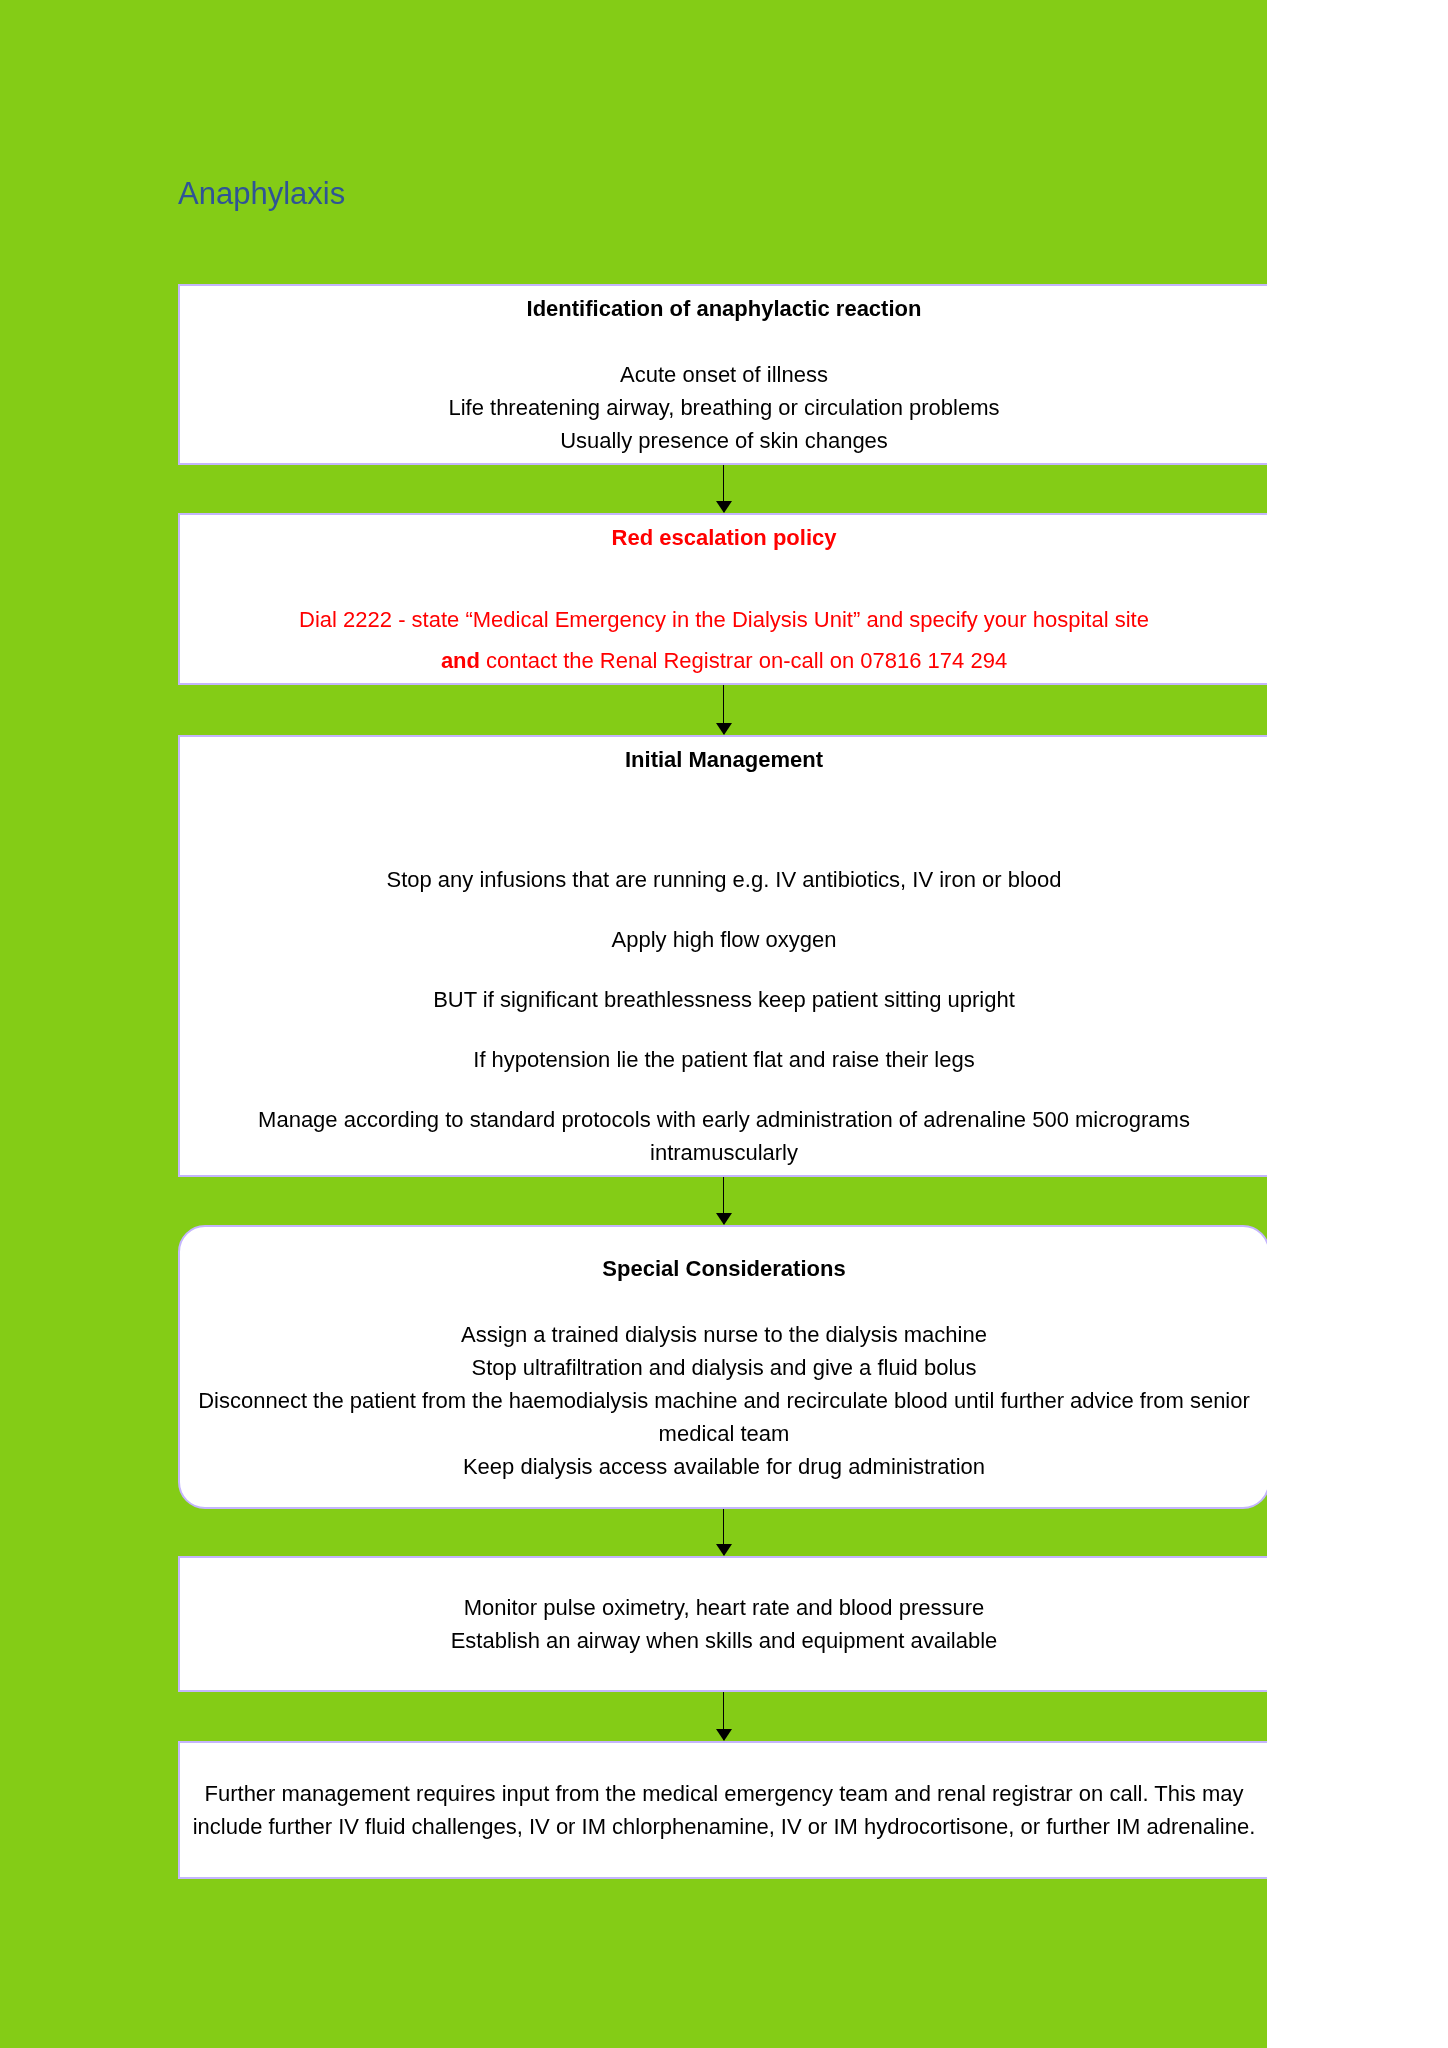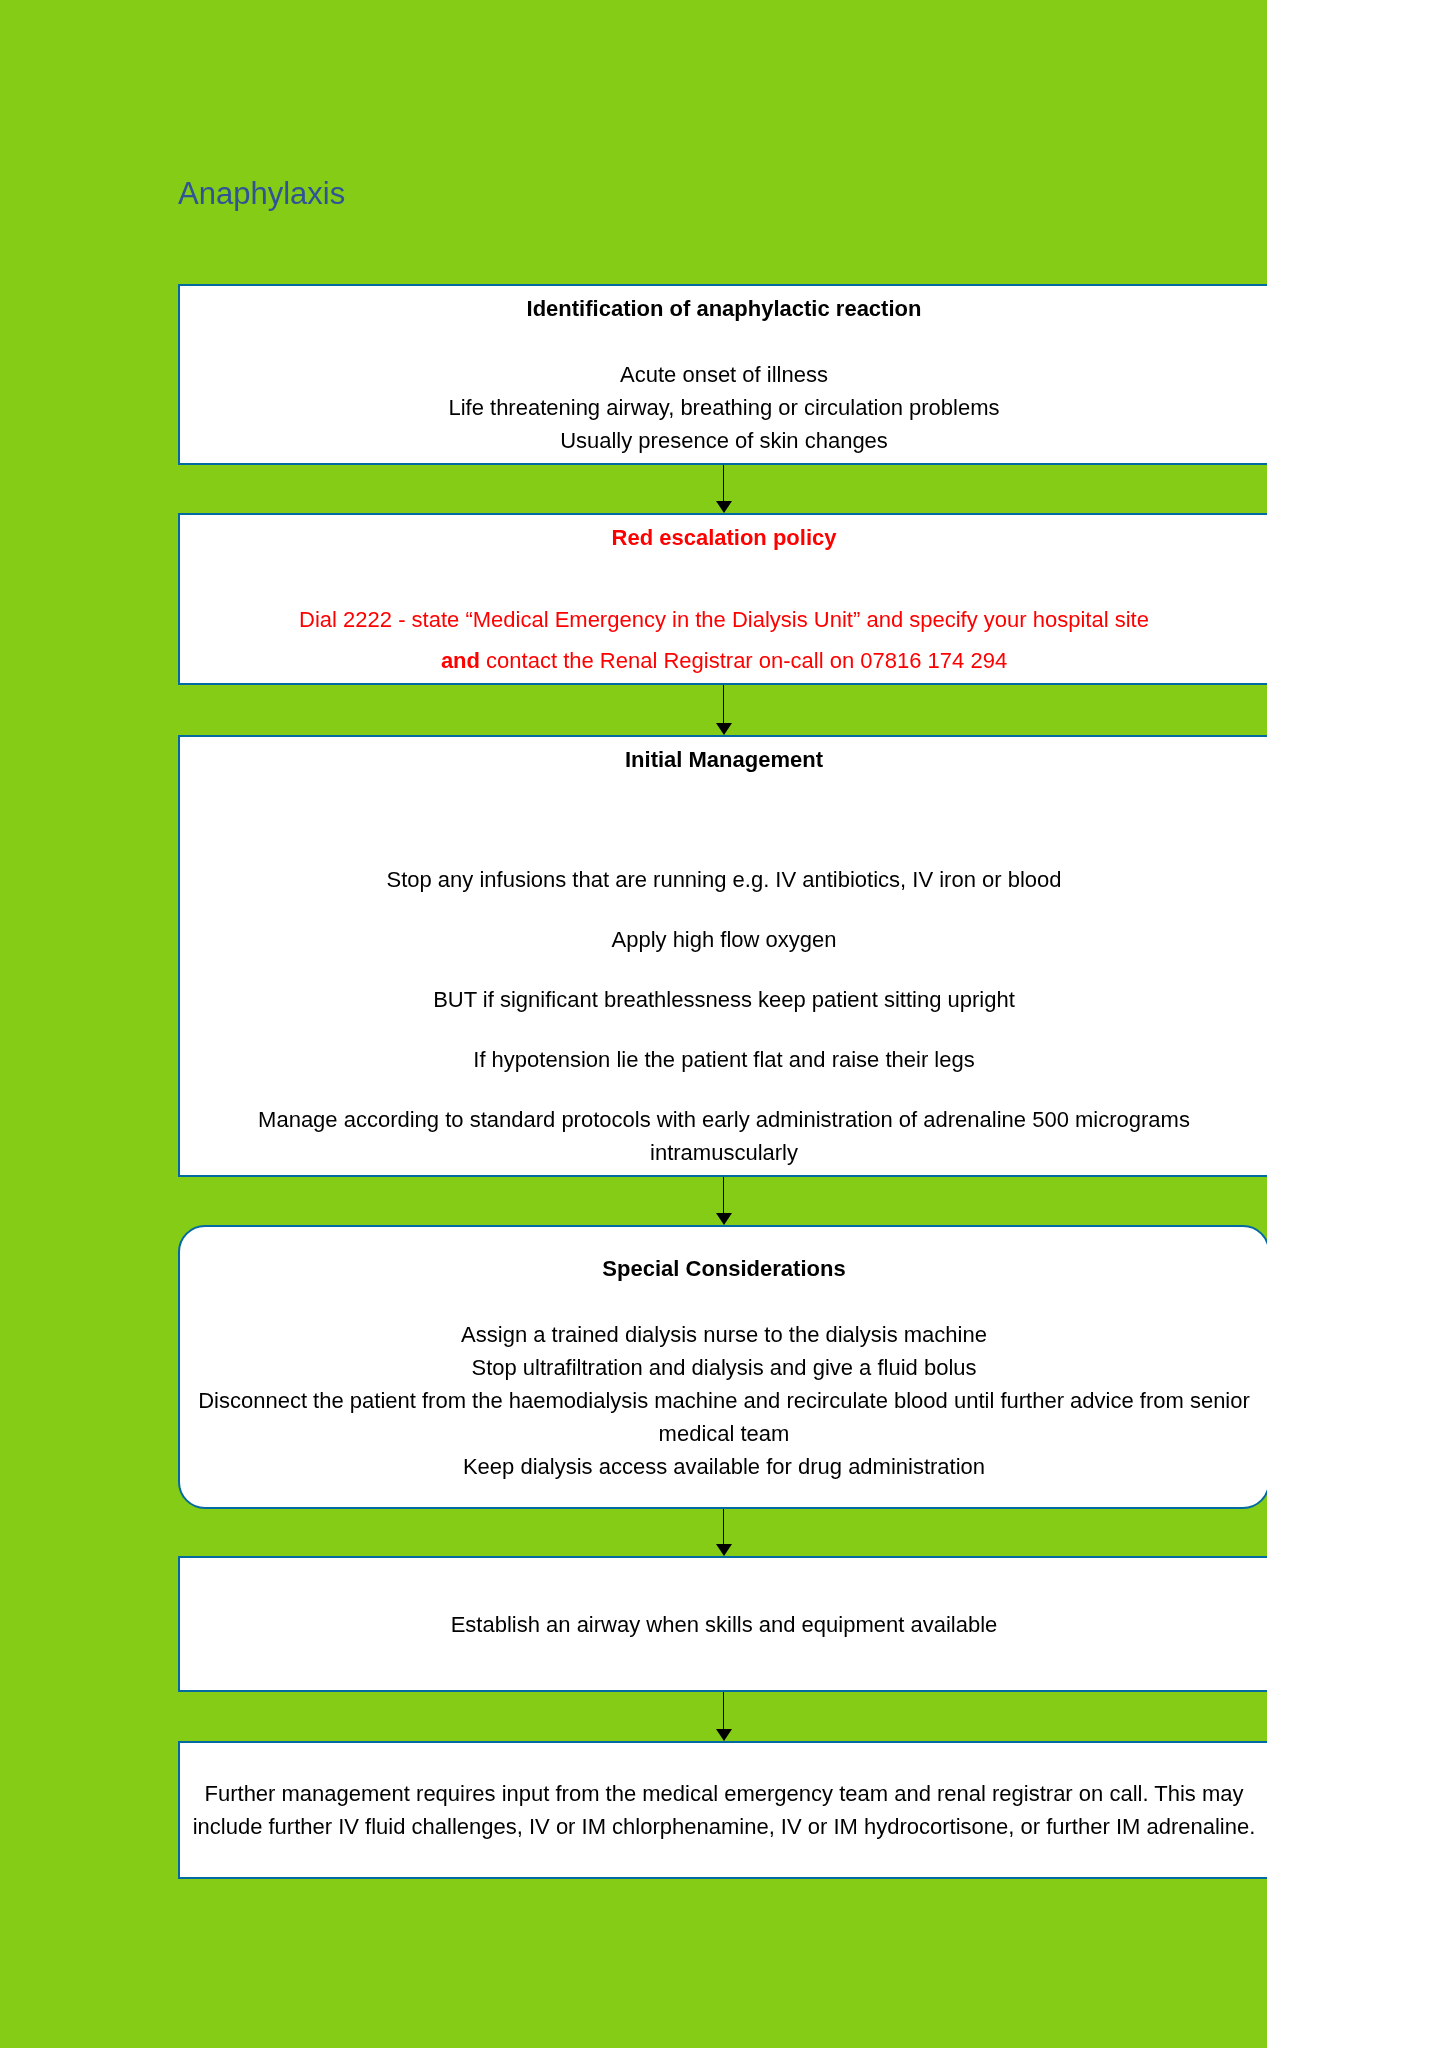--- a/index.html
+++ b/index.html
@@ -26,21 +26,21 @@
     position:absolute;
     left:178px;
     top:284px;
     width:1092px;
     display:flex;
     flex-direction:column;
   }
   .box{
     box-sizing:border-box;
     width:100%;
-    border:2px solid #0369a1;
+    border:2px solid #c4b5fd;
     background:#ffffff;
     display:flex;
     flex-direction:column;
     align-items:center;
     justify-content:center;
     text-align:center;
     font-size:22px;
     line-height:33px;
     padding:6px 14px;
   }
@@ -142,20 +142,21 @@
       <div class="box-line">Disconnect the patient from the haemodialysis machine and recirculate blood until further advice from senior medical team</div>
       <div class="box-line">Keep dialysis access available for drug administration</div>
     </section>
 
     <div class="connector c4">
       <span class="connector-line"></span>
       <span class="connector-head"></span>
     </div>
 
     <section class="box b5">
+      <div class="box-line">Monitor pulse oximetry, heart rate and blood pressure</div>
       <div class="box-line">Establish an airway when skills and equipment available</div>
     </section>
 
     <div class="connector c5">
       <span class="connector-line"></span>
       <span class="connector-head"></span>
     </div>
 
     <section class="box b6">
       <div class="box-line">Further management requires input from the medical emergency team and renal registrar on call. This may include further IV fluid challenges, IV or IM chlorphenamine, IV or IM hydrocortisone, or further IM adrenaline.</div>

